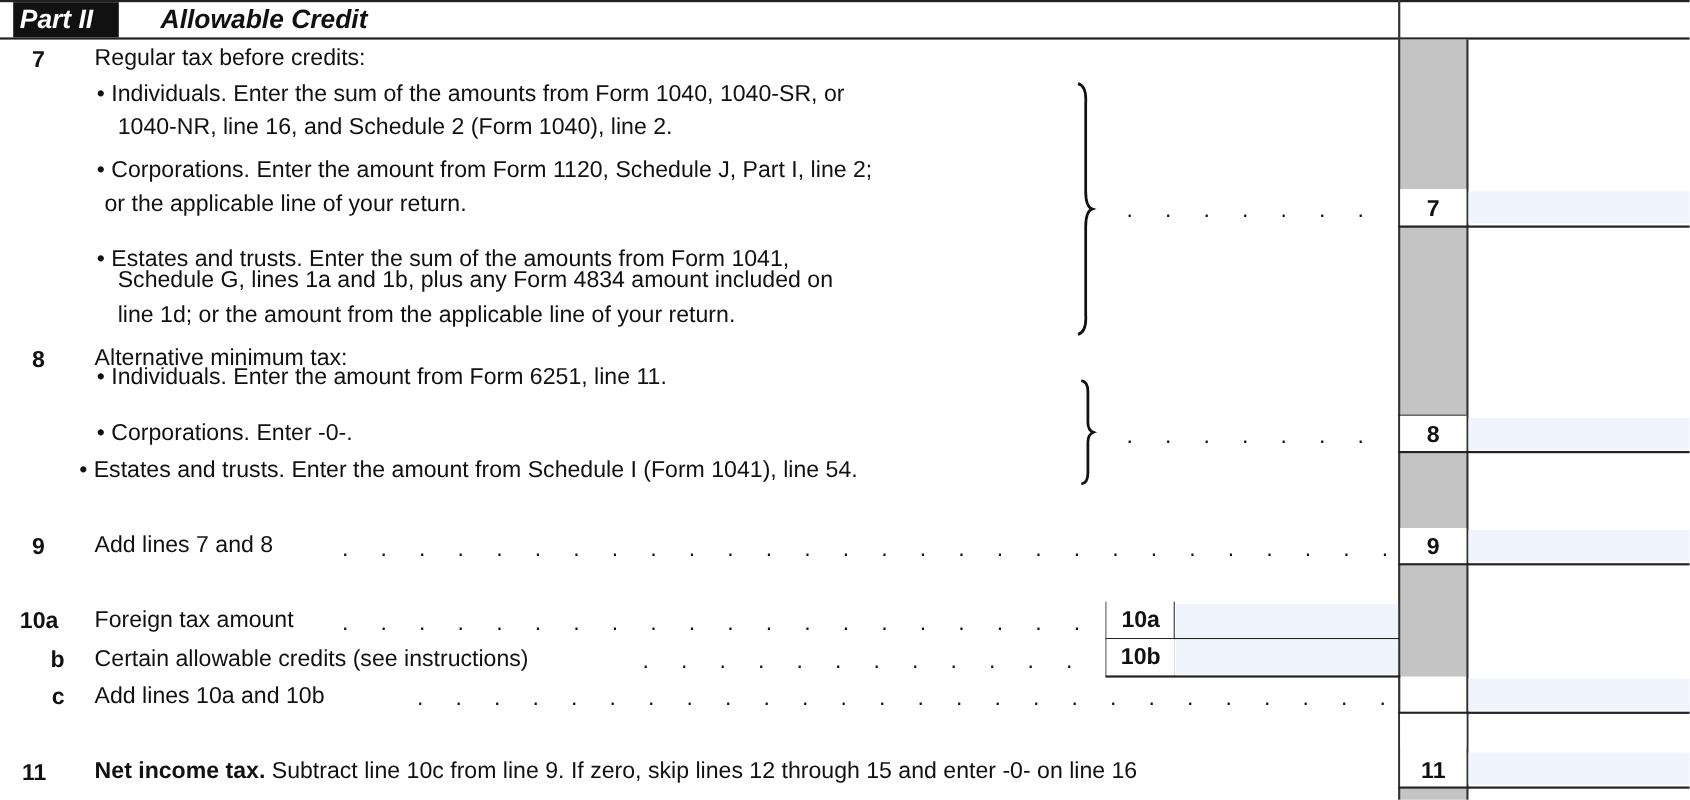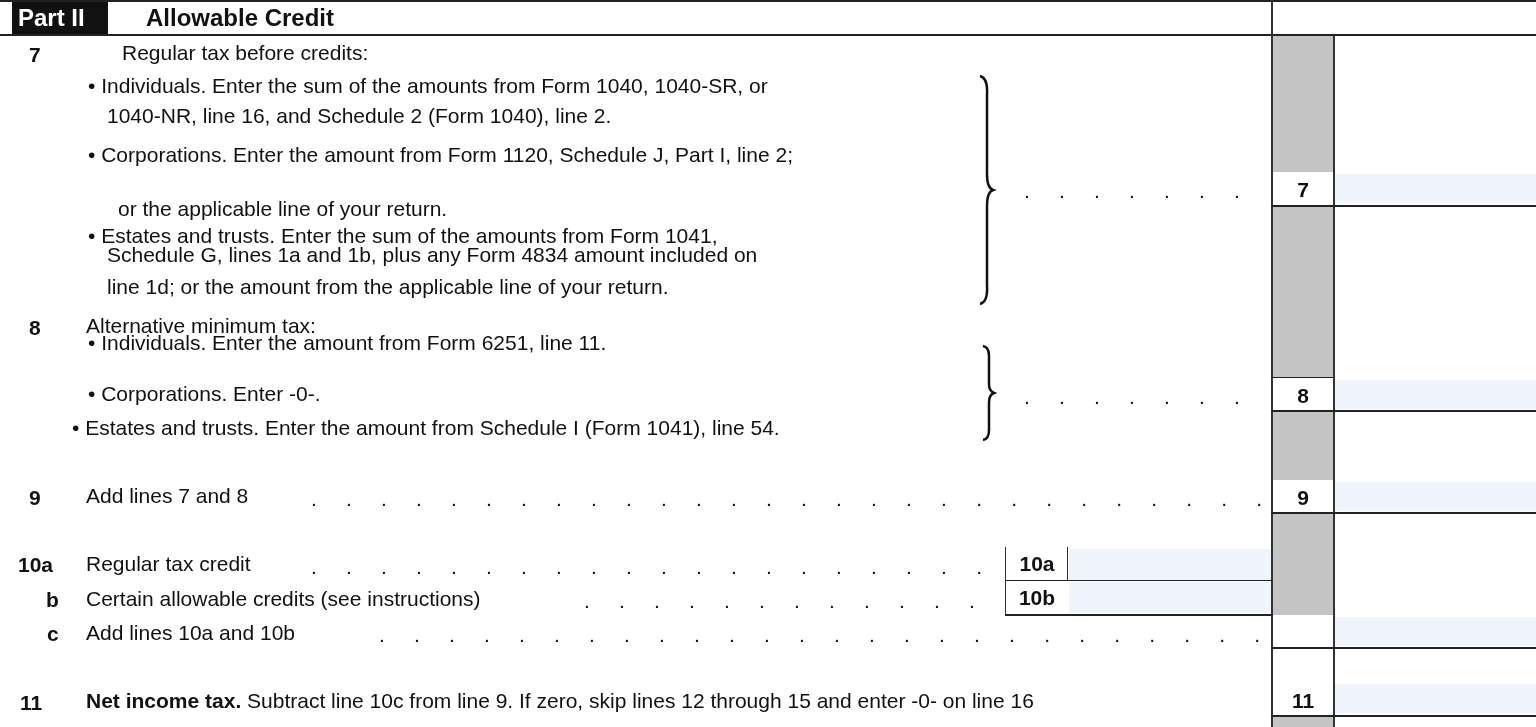--- a/index.html
+++ b/index.html
@@ -1,18 +1,18 @@
 <!DOCTYPE html>
 <html><head>
 <meta charset="utf-8">
 <style>
   html, body { margin:0; padding:0; background:#fff; }
   body { width:1536px; height:727px; position:relative; overflow:hidden;
          font-family:"Liberation Sans", sans-serif; color:#111; }
-  .abs { position:absolute; }
+  .abs { position:absolute;font-style:italic; }
   .hline { position:absolute; background:#222; height:2px; }
   .vline { position:absolute; background:#333; width:2px; }
   .part-box { left:12px; top:2px; width:96px; height:32px; background:#111; color:#fff;
               font-weight:bold; font-size:24px; line-height:32px; padding-left:6px; box-sizing:border-box; }
   .part-title { left:146px; top:2px; font-weight:bold; font-size:24px; line-height:32px; }
   .num { font-weight:bold; font-size:21px; position:absolute; }
   .txt { font-size:21px; position:absolute; white-space:nowrap; line-height:34px; }
   .bold { font-weight:bold; }
   .grey { position:absolute; background:#c4c4c4; left:1273px; width:60px; }
   .linecell { position:absolute; left:1273px; width:60px; height:33px; background:#fff;
@@ -34,25 +34,25 @@
 
 <div class="grey" style="top:36px;height:136px;"></div>
 <div class="grey" style="top:206px;height:172px;"></div>
 <div class="grey" style="top:412px;height:68px;"></div>
 <div class="grey" style="top:514px;height:101px;"></div>
 <div class="grey" style="top:717px;height:10px;"></div>
 <div class="vline" style="left:1271px;top:36px;height:691px;"></div>
 <div class="vline" style="left:1333px;top:36px;height:691px;"></div>
 
 <div class="num" style="left:29px;top:43px;">7</div>
-<div class="txt" style="left:86px;top:36px;margin-left:36px;">Regular tax before credits:</div>
+<div class="txt" style="left:86px;top:36px;">Regular tax before credits:</div>
 <div class="txt" style="left:88px;top:69px;">• Individuals. Enter the sum of the amounts from Form 1040, 1040-SR, or</div>
 <div class="txt" style="left:107px;top:99px;">1040-NR, line 16, and Schedule 2 (Form 1040), line 2.</div>
 <div class="txt" style="left:88px;top:138px;text-align:center;">• Corporations. Enter the amount from Form 1120, Schedule J, Part I, line 2;</div>
-<div class="txt" style="left:118px;top:169px;margin-top:23px;">or the applicable line of your return.</div>
+<div class="txt" style="left:95px;top:169px;">or the applicable line of your return.</div>
 <div class="txt" style="left:88px;top:219px;">• Estates and trusts. Enter the sum of the amounts from Form 1041,</div>
 <div class="txt" style="left:107px;top:238px;">Schedule G, lines 1a and 1b, plus any Form 4834 amount included on</div>
 <div class="txt" style="left:107px;top:270px;">line 1d; or the amount from the applicable line of your return.</div>
 <svg class="brace" style="left:976px;top:74px;" width="22" height="232" viewBox="0 0 22 232">
   <path d="M4 2 Q12 4 11 20 L11 100 Q11 114 17 116 Q11 118 11 132 L11 212 Q12 228 4 230" fill="none" stroke="#111" stroke-width="2.5"></path>
 </svg>
 <div class="dots" style="left:1024px;top:174px;">.&nbsp;&nbsp;&nbsp;&nbsp;&nbsp;.&nbsp;&nbsp;&nbsp;&nbsp;&nbsp;.&nbsp;&nbsp;&nbsp;&nbsp;&nbsp;.&nbsp;&nbsp;&nbsp;&nbsp;&nbsp;.&nbsp;&nbsp;&nbsp;&nbsp;&nbsp;.&nbsp;&nbsp;&nbsp;&nbsp;&nbsp;.</div>
 <div class="linecell" style="top:172px;">7</div>
 <div class="field" style="left:1335px;top:174px;width:201px;"></div>
 <div class="hline" style="left:1271px;top:205px;width:265px;"></div>
@@ -72,21 +72,21 @@
 <div class="hline" style="left:1271px;top:410px;width:265px;"></div>
 
 <div class="num" style="left:29px;top:486px;">9</div>
 <div class="txt" style="left:86px;top:479px;">Add lines 7 and 8</div>
 <div class="dots" style="left:311px;top:482px;">.&nbsp;&nbsp;&nbsp;&nbsp;&nbsp;.&nbsp;&nbsp;&nbsp;&nbsp;&nbsp;.&nbsp;&nbsp;&nbsp;&nbsp;&nbsp;.&nbsp;&nbsp;&nbsp;&nbsp;&nbsp;.&nbsp;&nbsp;&nbsp;&nbsp;&nbsp;.&nbsp;&nbsp;&nbsp;&nbsp;&nbsp;.&nbsp;&nbsp;&nbsp;&nbsp;&nbsp;.&nbsp;&nbsp;&nbsp;&nbsp;&nbsp;.&nbsp;&nbsp;&nbsp;&nbsp;&nbsp;.&nbsp;&nbsp;&nbsp;&nbsp;&nbsp;.&nbsp;&nbsp;&nbsp;&nbsp;&nbsp;.&nbsp;&nbsp;&nbsp;&nbsp;&nbsp;.&nbsp;&nbsp;&nbsp;&nbsp;&nbsp;.&nbsp;&nbsp;&nbsp;&nbsp;&nbsp;.&nbsp;&nbsp;&nbsp;&nbsp;&nbsp;.&nbsp;&nbsp;&nbsp;&nbsp;&nbsp;.&nbsp;&nbsp;&nbsp;&nbsp;&nbsp;.&nbsp;&nbsp;&nbsp;&nbsp;&nbsp;.&nbsp;&nbsp;&nbsp;&nbsp;&nbsp;.&nbsp;&nbsp;&nbsp;&nbsp;&nbsp;.&nbsp;&nbsp;&nbsp;&nbsp;&nbsp;.&nbsp;&nbsp;&nbsp;&nbsp;&nbsp;.&nbsp;&nbsp;&nbsp;&nbsp;&nbsp;.&nbsp;&nbsp;&nbsp;&nbsp;&nbsp;.&nbsp;&nbsp;&nbsp;&nbsp;&nbsp;.&nbsp;&nbsp;&nbsp;&nbsp;&nbsp;.&nbsp;&nbsp;&nbsp;&nbsp;&nbsp;.</div>
 <div class="linecell" style="top:480px;">9</div>
 <div class="field" style="left:1335px;top:482px;width:201px;"></div>
 <div class="hline" style="left:1271px;top:512px;width:265px;"></div>
 
 <div class="num" style="left:18px;top:553px;">10a</div>
-<div class="txt" style="left:86px;top:547px;">Regular tax credit</div>
+<div class="txt" style="left:86px;top:547px;">Foreign tax amount</div>
 <div class="dots" style="left:311px;top:550px;">.&nbsp;&nbsp;&nbsp;&nbsp;&nbsp;.&nbsp;&nbsp;&nbsp;&nbsp;&nbsp;.&nbsp;&nbsp;&nbsp;&nbsp;&nbsp;.&nbsp;&nbsp;&nbsp;&nbsp;&nbsp;.&nbsp;&nbsp;&nbsp;&nbsp;&nbsp;.&nbsp;&nbsp;&nbsp;&nbsp;&nbsp;.&nbsp;&nbsp;&nbsp;&nbsp;&nbsp;.&nbsp;&nbsp;&nbsp;&nbsp;&nbsp;.&nbsp;&nbsp;&nbsp;&nbsp;&nbsp;.&nbsp;&nbsp;&nbsp;&nbsp;&nbsp;.&nbsp;&nbsp;&nbsp;&nbsp;&nbsp;.&nbsp;&nbsp;&nbsp;&nbsp;&nbsp;.&nbsp;&nbsp;&nbsp;&nbsp;&nbsp;.&nbsp;&nbsp;&nbsp;&nbsp;&nbsp;.&nbsp;&nbsp;&nbsp;&nbsp;&nbsp;.&nbsp;&nbsp;&nbsp;&nbsp;&nbsp;.&nbsp;&nbsp;&nbsp;&nbsp;&nbsp;.&nbsp;&nbsp;&nbsp;&nbsp;&nbsp;.&nbsp;&nbsp;&nbsp;&nbsp;&nbsp;.</div>
 <div class="vline" style="left:1005px;top:547px;height:68px;width:1px;"></div>
 <div class="subcell" style="top:547px;">10a</div>
 <div class="vline" style="left:1067px;top:547px;height:68px;width:1px;"></div>
 <div class="field" style="left:1069px;top:549px;width:202px;height:31px;"></div>
 <div class="hline" style="left:1005px;top:580px;width:267px;height:1px;"></div>
 
 <div class="num" style="left:46px;top:588px;">b</div>
 <div class="txt" style="left:86px;top:582px;">Certain allowable credits (see instructions)</div>
 <div class="dots" style="left:584px;top:584px;">.&nbsp;&nbsp;&nbsp;&nbsp;&nbsp;.&nbsp;&nbsp;&nbsp;&nbsp;&nbsp;.&nbsp;&nbsp;&nbsp;&nbsp;&nbsp;.&nbsp;&nbsp;&nbsp;&nbsp;&nbsp;.&nbsp;&nbsp;&nbsp;&nbsp;&nbsp;.&nbsp;&nbsp;&nbsp;&nbsp;&nbsp;.&nbsp;&nbsp;&nbsp;&nbsp;&nbsp;.&nbsp;&nbsp;&nbsp;&nbsp;&nbsp;.&nbsp;&nbsp;&nbsp;&nbsp;&nbsp;.&nbsp;&nbsp;&nbsp;&nbsp;&nbsp;.&nbsp;&nbsp;&nbsp;&nbsp;&nbsp;.</div>

